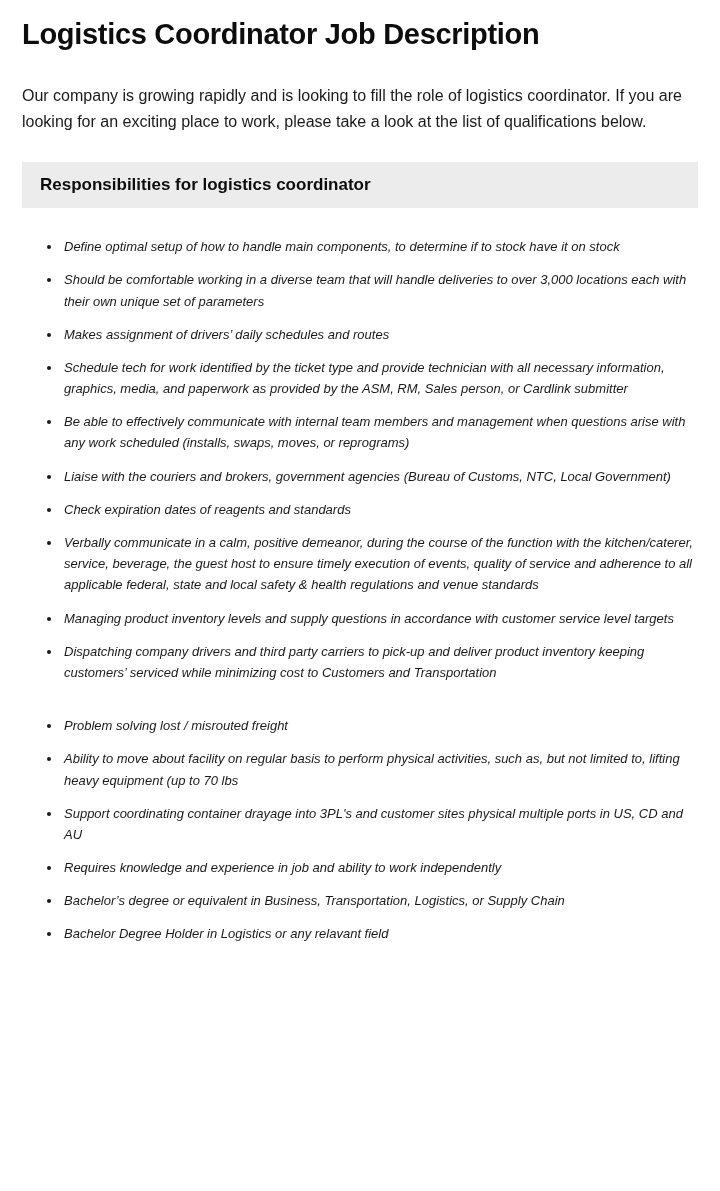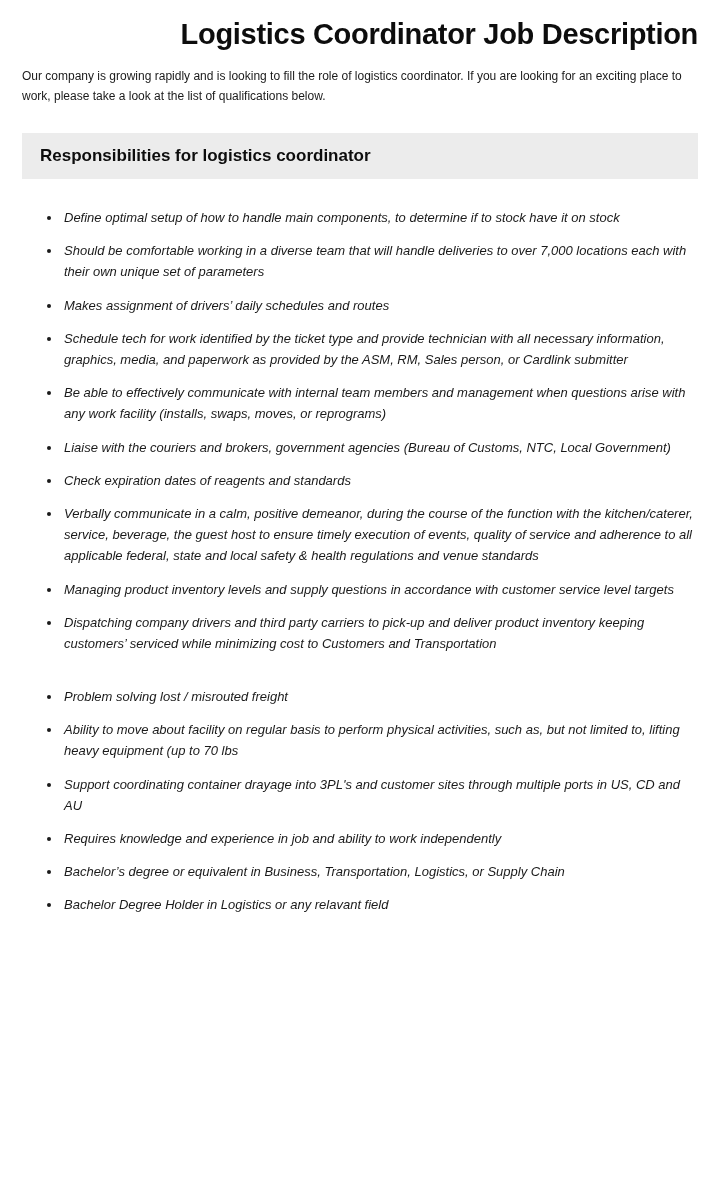--- a/index.html
+++ b/index.html
@@ -12,27 +12,27 @@
   }
   .page {
     width: 720px;
     min-height: 1191px;
     padding: 2px 22px 30px 22px;
     background: #ffffff;
   }
   .page-title {
     font-size: 29px;
     font-weight: 700;
-    text-align: right;
+    text-align: left;
     letter-spacing: -0.3px;
-    margin: 16px 0 16px 0;
+    margin: 16px 0 32px 0;
     color: #0d0d0d;
   }
   .intro {
-    font-size: 12px;
+    font-size: 16px;
     line-height: 1.63;
     margin: 0 0 27px 0;
     color: #1a1a1a;
   }
   .section-header {
     background: #ececec;
     padding: 13px 18px;
     margin: 0 0 28px 0;
   }
   .section-heading {
@@ -62,36 +62,36 @@
   <h1 class="page-title">Logistics Coordinator Job Description</h1>
 
   <p class="intro">Our company is growing rapidly and is looking to fill the role of logistics coordinator. If you are looking for an exciting place to work, please take a look at the list of qualifications below.</p>
 
   <section class="job-section">
     <div class="section-header">
       <h2 class="section-heading">Responsibilities for logistics coordinator</h2>
     </div>
     <ul class="bullet-list">
         <li>Define optimal setup of how to handle main components, to determine if to stock have it on stock</li>
-        <li>Should be comfortable working in a diverse team that will handle deliveries to over 7,000 locations each with their own unique set of parameters</li>
+        <li>Should be comfortable working in a diverse team that will handle deliveries to over 3,000 locations each with their own unique set of parameters</li>
         <li>Makes assignment of drivers’ daily schedules and routes</li>
         <li>Schedule tech for work identified by the ticket type and provide technician with all necessary information, graphics, media, and paperwork as provided by the ASM, RM, Sales person, or Cardlink submitter</li>
-        <li>Be able to effectively communicate with internal team members and management when questions arise with any work facility (installs, swaps, moves, or reprograms)</li>
+        <li>Be able to effectively communicate with internal team members and management when questions arise with any work scheduled (installs, swaps, moves, or reprograms)</li>
         <li>Liaise with the couriers and brokers, government agencies (Bureau of Customs, NTC, Local Government)</li>
         <li>Check expiration dates of reagents and standards</li>
         <li>Verbally communicate in a calm, positive demeanor, during the course of the function with the kitchen/caterer, service, beverage, the guest host to ensure timely execution of events, quality of service and adherence to all applicable federal, state and local safety &amp; health regulations and venue standards</li>
         <li>Managing product inventory levels and supply questions in accordance with customer service level targets</li>
         <li>Dispatching company drivers and third party carriers to pick-up and deliver product inventory keeping customers’ serviced while minimizing cost to Customers and Transportation</li>
       </ul>
   </section>
 
   <section class="job-section">
     <ul class="bullet-list">
         <li>Problem solving lost / misrouted freight</li>
         <li>Ability to move about facility on regular basis to perform physical activities, such as, but not limited to, lifting heavy equipment (up to 70 lbs</li>
-        <li>Support coordinating container drayage into 3PL's and customer sites through multiple ports in US, CD and AU</li>
+        <li>Support coordinating container drayage into 3PL's and customer sites physical multiple ports in US, CD and AU</li>
         <li>Requires knowledge and experience in job and ability to work independently</li>
         <li>Bachelor’s degree or equivalent in Business, Transportation, Logistics, or Supply Chain</li>
         <li>Bachelor Degree Holder in Logistics or any relavant field</li>
       </ul>
   </section>
 
 </main>
 
 </body></html>

